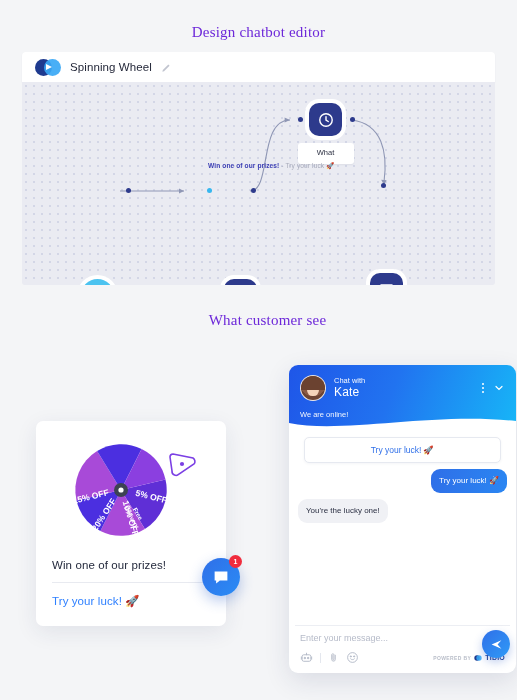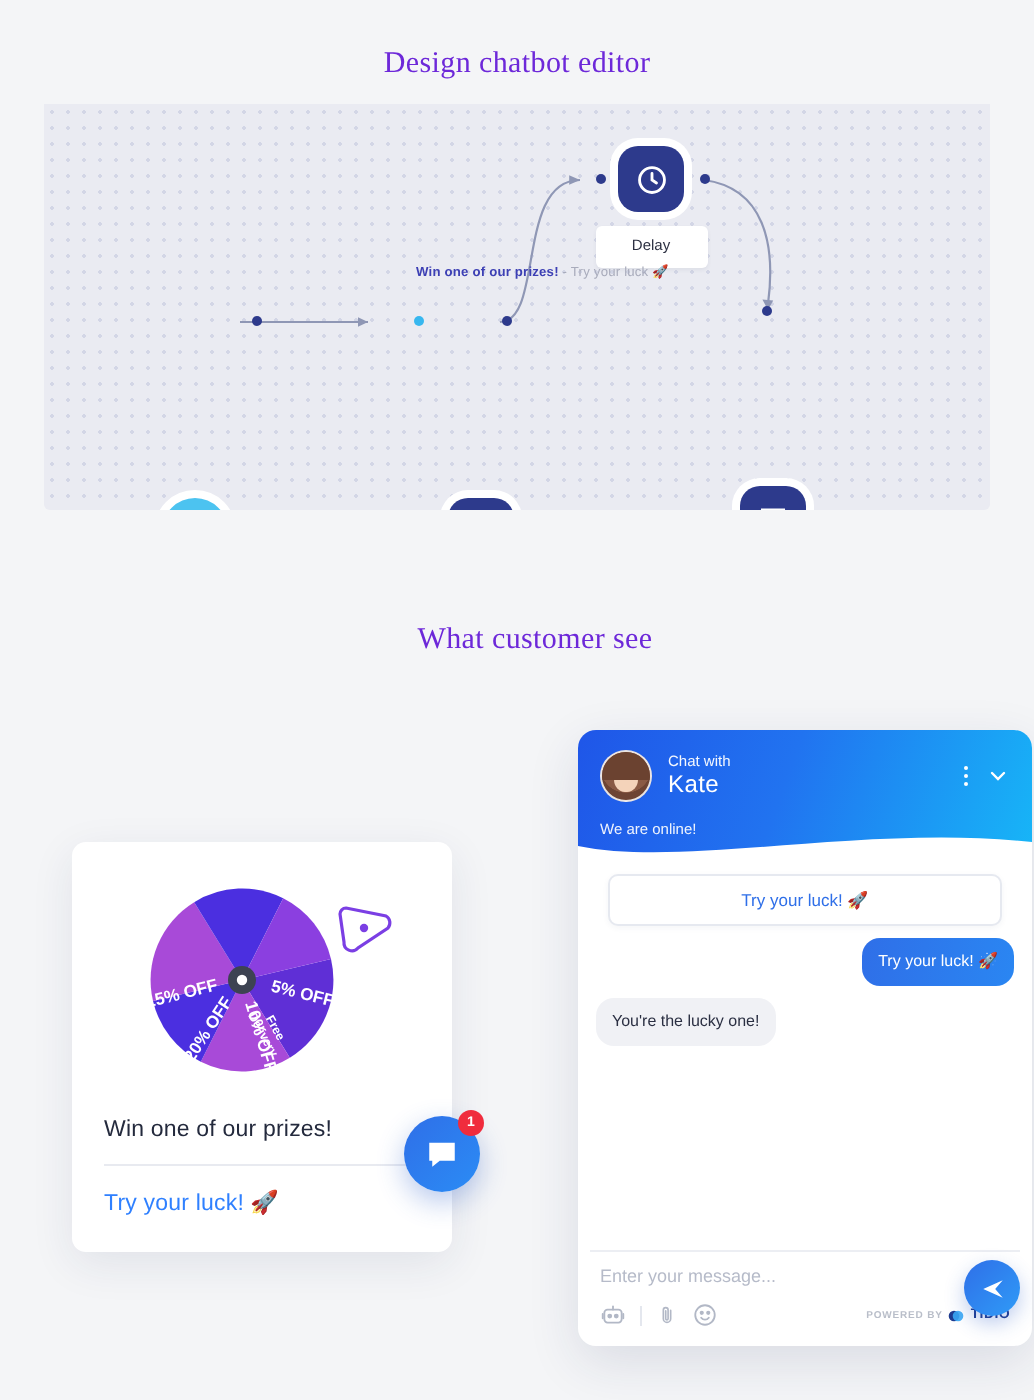--- a/index.html
+++ b/index.html
@@ -194,20 +194,31 @@
 </style>
 </head>
 <body>
 
 <div class="page">
 
   <div class="section-title" id="title-editor">Design chatbot editor</div>
 
   <div class="editor">
 
+    <div class="editor-header">
+      <span class="logo">
+        <span class="lc1"></span>
+          <span class="lc2"></span>
+          <span class="play"></span>
+      </span>
+      <span class="bot-name">Spinning Wheel</span>
+      <svg class="pencil-icon" viewBox="0 0 24 24">
+        <path d="M3 21l3.7-1 12-12-2.7-2.7-12 12z" fill="#8f95a8"></path>
+      </svg>
+    </div>
 
     <div class="canvas">
 
       <svg class="wires" viewBox="0 0 473 203" preserveAspectRatio="none">
 
         <line x1="98" y1="109" x2="162" y2="109" stroke="#8f97b5" stroke-width="1.1"></line>
         <polygon points="162,109 157,106.6 157,111.4" fill="#8f97b5"></polygon>
 
         <path d="M228,109 C250,109 236,38 268,38" fill="none" stroke="#8f97b5" stroke-width="1.1"></path>
         <polygon points="268,38 262.6,35.6 262.6,40.4" fill="#8f97b5"></polygon>
@@ -230,21 +241,21 @@
 
       </div>
 
       <div class="node" style="left:287px; top:21px;">
         <div class="node-icon">
           <svg width="18" height="18" viewBox="0 0 24 24" fill="none" stroke="#fff" stroke-width="1.9">
             <circle cx="12" cy="12" r="8.3"></circle>
             <path d="M12 7.6V12l3 2" stroke-linecap="round"></path>
           </svg>
         </div>
-        <div class="node-label" style="top:40px;">Delay</div>
+        <div class="node-label" style="top:40px;">What</div>
       </div>
 
       <div class="node" style="left:348px; top:191px;">
         <div class="node-icon">
           <svg width="17" height="17" viewBox="0 0 24 24">
             <path d="M3.5 4.5h17v12h-10l-5 4v-4h-2z" fill="#fff"></path>
             <rect x="6.5" y="8" width="11" height="1.6" rx=".8" fill="#2d3a8c"></rect>
             <rect x="6.5" y="11.4" width="7" height="1.6" rx=".8" fill="#2d3a8c"></rect>
           </svg>
         </div>

